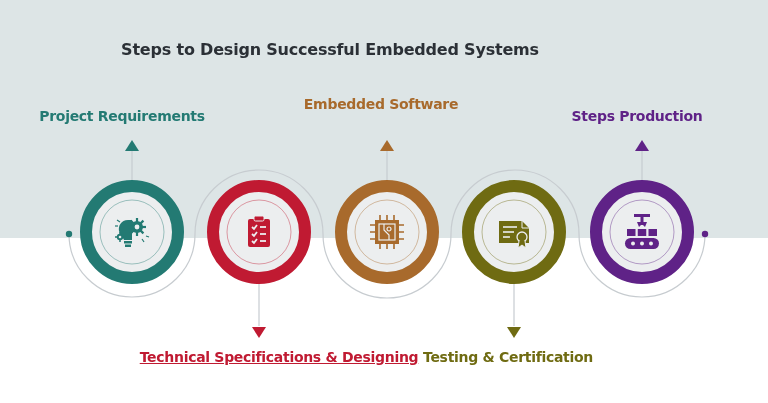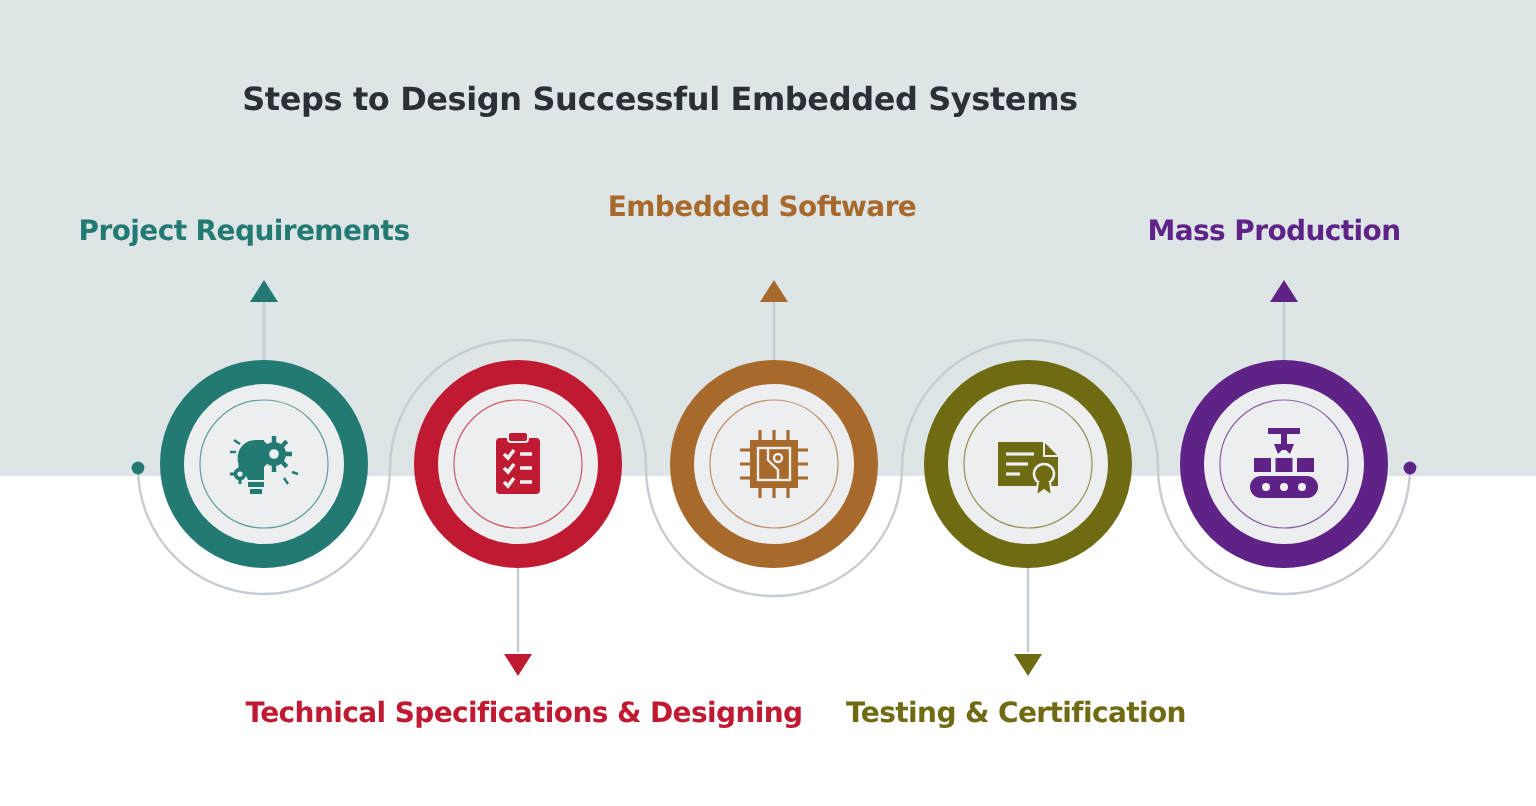--- a/index.html
+++ b/index.html
@@ -156,16 +156,16 @@
     <rect x="-4.25" y="-3" width="8.5" height="7"></rect>
     <rect x="6.5" y="-3" width="8.5" height="7"></rect>
     <rect x="-17" y="6" width="34" height="11" rx="5.5"></rect>
     <circle cx="-9" cy="11.5" r="2" fill="#eceeef"></circle>
     <circle cx="0" cy="11.5" r="2" fill="#eceeef"></circle>
     <circle cx="9" cy="11.5" r="2" fill="#eceeef"></circle>
   </g>
 </svg>
 
 <div class="label" style="left:122px; top:108px; color:#237a73;">Project Requirements</div>
-<div class="label" style="left:262px; top:349px; color:#c01a32;">Technical Specifications &amp; Designing</div>
+<div class="label" style="left:279px; top:349px; color:#c01a32;text-decoration:underline;">Technical Specifications &amp; Designing</div>
 <div class="label" style="left:381px; top:96px; color:#a86a2c;">Embedded Software</div>
 <div class="label" style="left:508px; top:349px; color:#6f6b12;">Testing &amp; Certification</div>
-<div class="label" style="left:637px; top:108px; color:#5f2287;">Mass Production</div>
+<div class="label" style="left:637px; top:108px; color:#5f2287;">Steps Production</div>
 
 </body></html>

